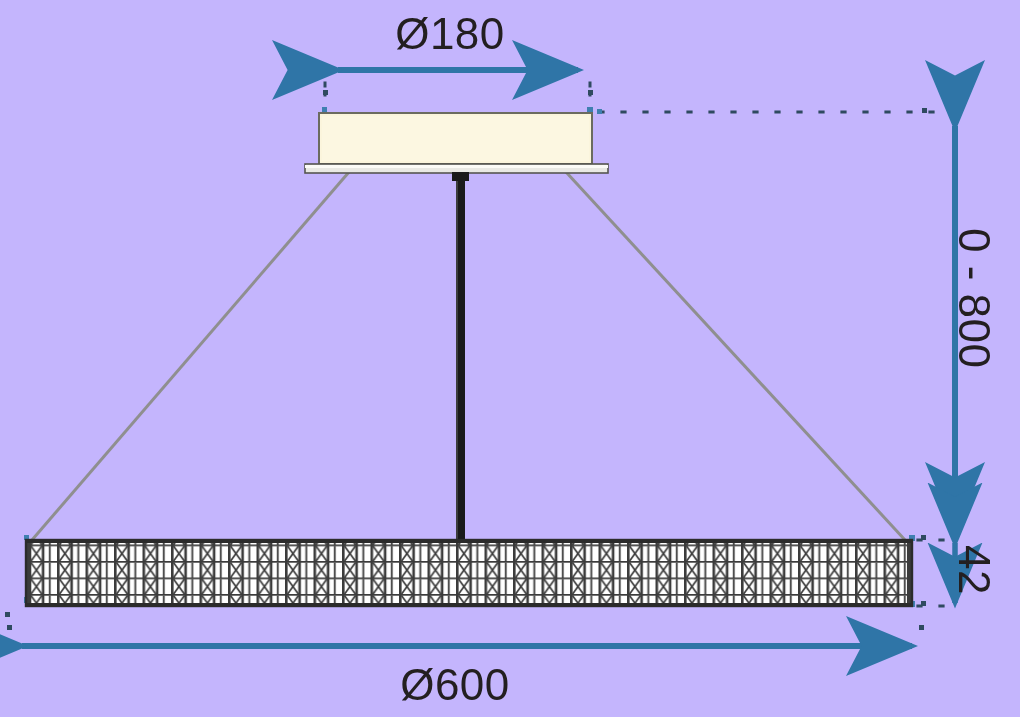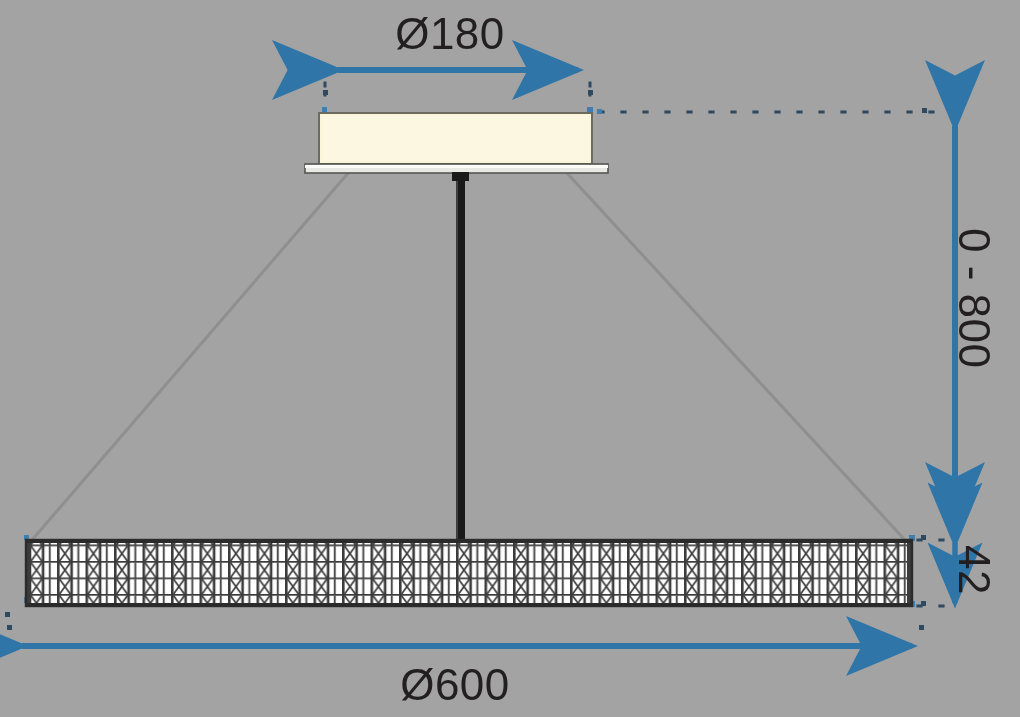--- a/index.html
+++ b/index.html
@@ -4,21 +4,21 @@
 <style>
   html, body {
     margin: 0;
     padding: 0;
     background: #ffffff;
   }
   #canvas {
     position: relative;
     width: 1020px;
     height: 717px;
-    background: #a3a3a3;
+    background: #c4b5fd;
     font-family: "Liberation Sans", sans-serif;
     overflow: hidden;
   }
   #drawing {
     position: absolute;
     left: 0;
     top: 0;
     width: 1020px;
     height: 717px;
   }

